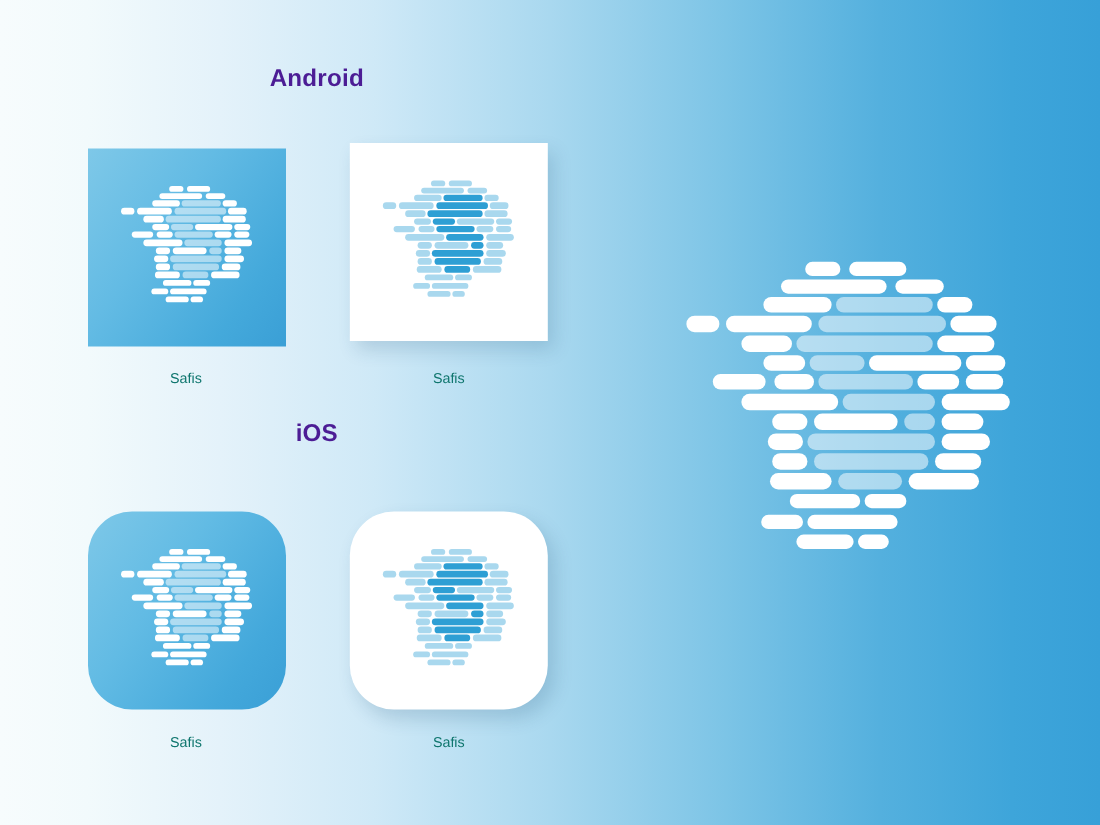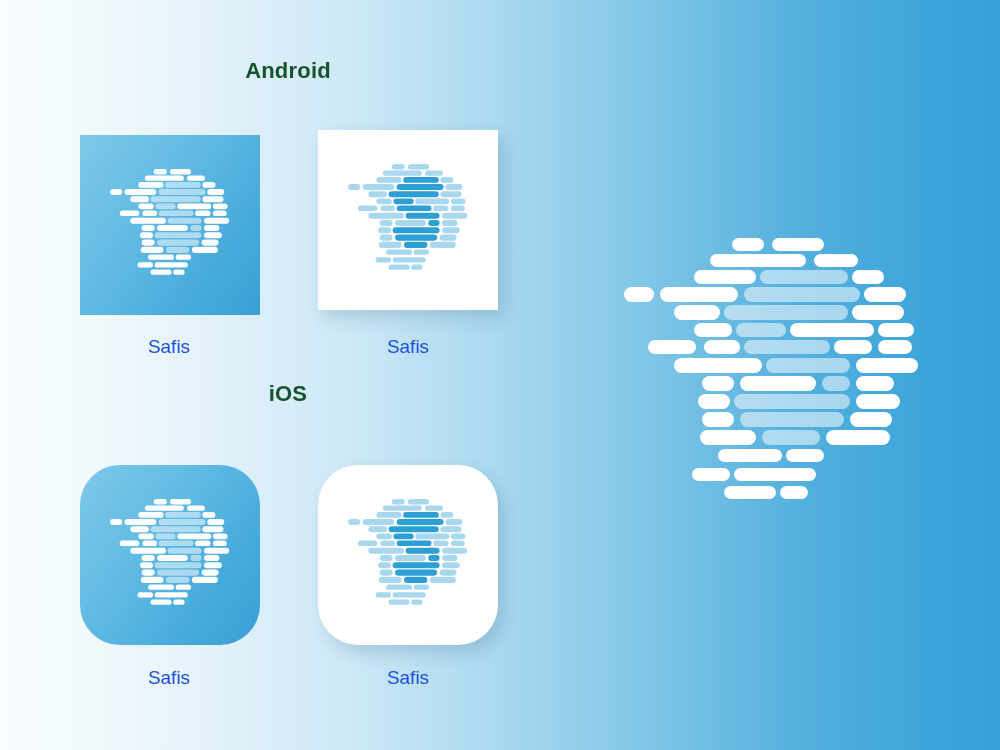--- a/index.html
+++ b/index.html
@@ -31,21 +31,21 @@
     inset: 0;
     width: 1000px;
     height: 750px;
   }
 
   
   .section-heading {
     position: absolute;
     font-size: 22px;
     font-weight: bold;
-    color: #14532d;
+    color: #4c1d95;
     letter-spacing: 0.2px;
     white-space: nowrap;
     transform: translateX(-50%);
   }
   #heading-android { left: 288px; top: 58px; }
   #heading-ios     { left: 288px; top: 381px; }
 
   
   .tile {
     position: absolute;
@@ -90,22 +90,22 @@
     position: absolute;
     left: 612px;
     top: 228px;
     width: 320px;
     height: 296px;
   }
 
   
   .caption {
     position: absolute;
-    font-size: 19px;
-    color: #1d4ed8;
+    font-size: 13px;
+    color: #0f766e;
     white-space: nowrap;
     transform: translateX(-50%);
   }
   #caption-android-blue  { left: 169px; top: 336px; }
   #caption-android-white { left: 408px; top: 336px; }
   #caption-ios-blue      { left: 169px; top: 667px; }
   #caption-ios-white     { left: 408px; top: 667px; }
 </style>
 </head>
 <body>

